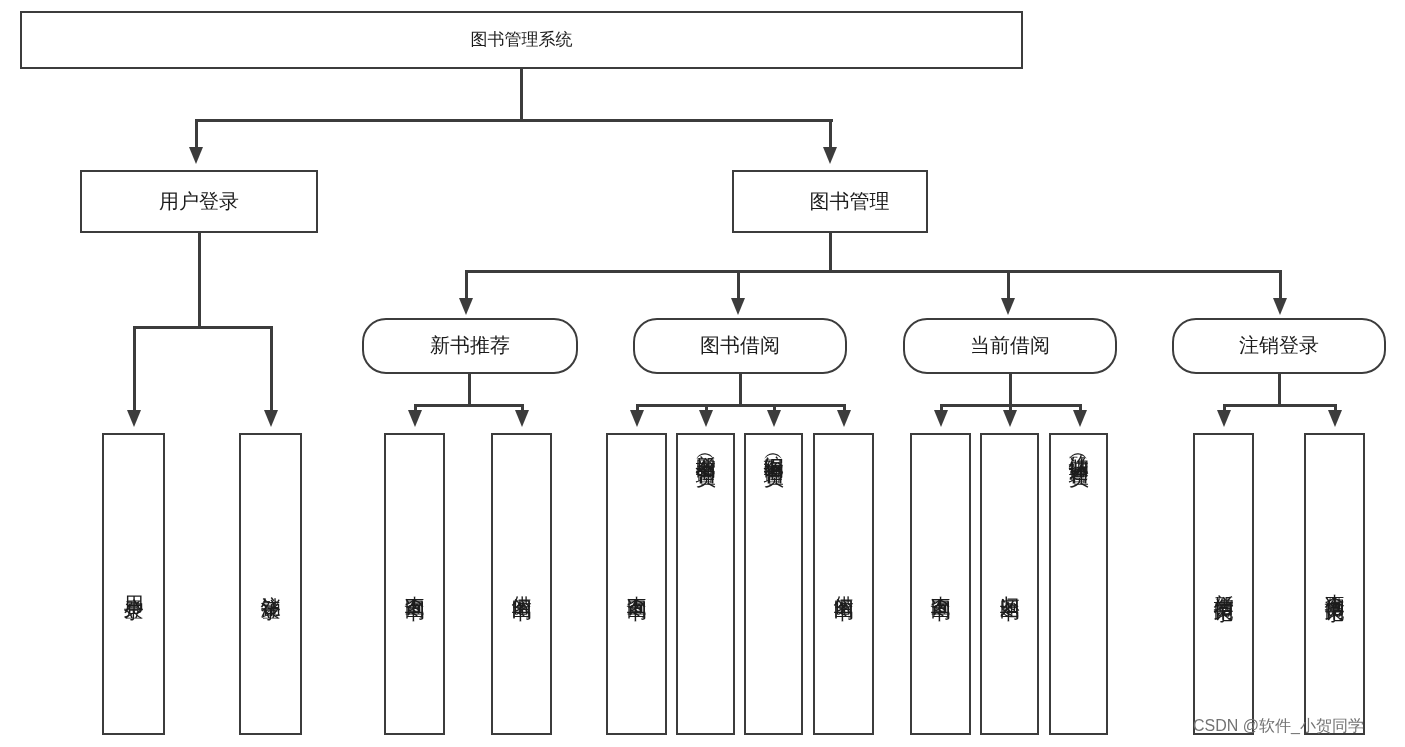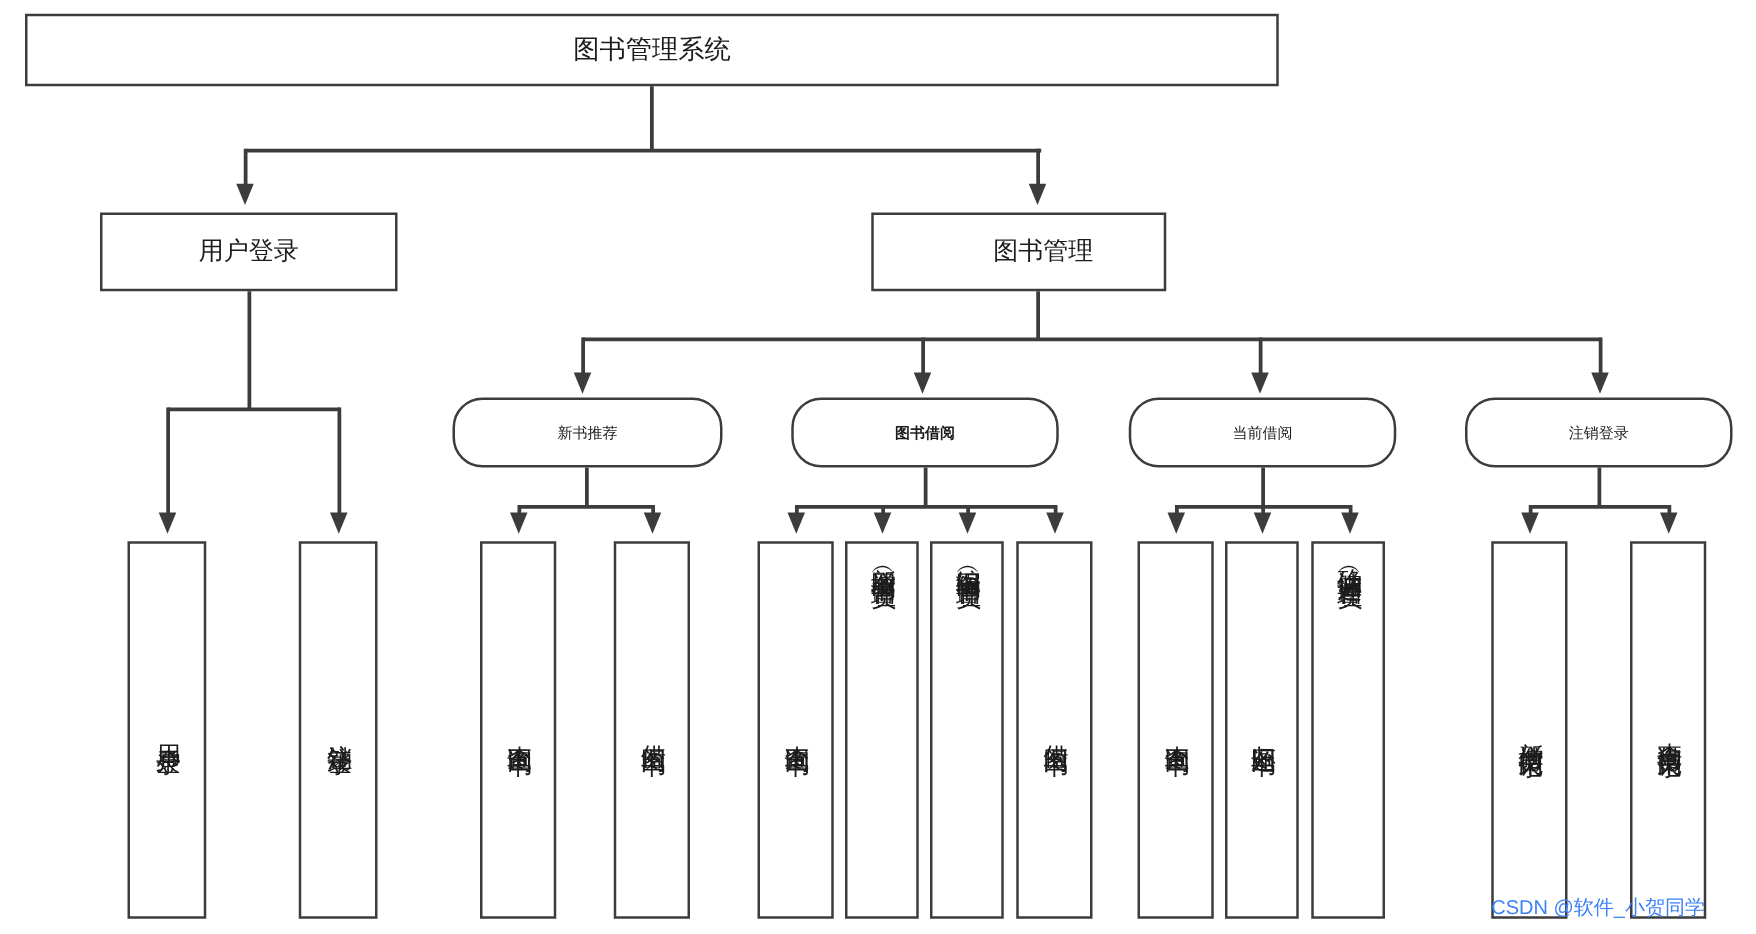--- a/index.html
+++ b/index.html
@@ -23,23 +23,23 @@
     position: absolute;
     box-sizing: border-box;
     background: #ffffff;
     border: 2.5px solid #3c3c3c;
     display: flex;
     align-items: center;
     justify-content: center;
     color: #1c1c1c;
     line-height: 1.18;
   }
-  .node.root       { font-size: 21px; }
+  .node.root       { font-size: 17px; }
   .node.level1     { font-size: 20px; }
-  .node.level2     { font-size: 12px; border-radius: 24px; }
+  .node.level2     { font-size: 20px; border-radius: 24px; }
   .node.leaf {
     font-size: 20px;
     align-items: center;
     justify-content: center;
   }
   
   .vtext {
     writing-mode: vertical-rl;
     text-orientation: upright;
     letter-spacing: 2px;
@@ -66,21 +66,21 @@
     width: 0;
     height: 0;
     border-left: 7px solid transparent;
     border-right: 7px solid transparent;
     border-top: 17px solid #3c3c3c;
   }
   
   #watermark {
     position: absolute;
     font-size: 16px;
-    color: #3b82f6;
+    color: #737373;
     white-space: nowrap;
     user-select: none;
   }
 </style>
 </head>
 <body>
 
 <div id="canvas">
 
   <div class="node root" style="left:20px; top:11px; width:1003px; height:58px;">
@@ -94,21 +94,21 @@
   <div class="vline" style="left:195px; top:119px; height:30px;"></div>
   <div class="arrow" style="left:189px; top:147px;"></div>
 
   <div class="vline" style="left:829px; top:119px; height:30px;"></div>
   <div class="arrow" style="left:823px; top:147px;"></div>
 
   <div class="node level1" style="left:80px; top:170px; width:238px; height:63px;">
     <span>用户登录</span>
   </div>
 
-  <div class="node level1" style="left:697px; top:170px; width:236px; height:63px;padding-left:39px;">
+  <div class="node level1" style="left:732px; top:170px; width:196px; height:63px;padding-left:39px;">
     <span>图书管理</span>
   </div>
 
   <div class="vline" style="left:198px; top:233px; height:95px;"></div>
   <div class="hline" style="left:134px; top:326px; width:138px;"></div>
   <div class="vline" style="left:133px; top:326px; height:86px;"></div>
   <div class="arrow" style="left:127px; top:410px;"></div>
   <div class="vline" style="left:270px; top:326px; height:86px;"></div>
   <div class="arrow" style="left:264px; top:410px;"></div>
 
@@ -120,21 +120,21 @@
   <div class="arrow" style="left:731px; top:298px;"></div>
   <div class="vline" style="left:1007px; top:270px; height:30px;"></div>
   <div class="arrow" style="left:1001px; top:298px;"></div>
   <div class="vline" style="left:1279px; top:270px; height:30px;"></div>
   <div class="arrow" style="left:1273px; top:298px;"></div>
 
   <div class="node level2" style="left:362px; top:318px; width:216px; height:56px;">
     <span>新书推荐</span>
   </div>
 
-  <div class="node level2" style="left:633px; top:318px; width:214px; height:56px;font-weight:bold;">
+  <div class="node level2" style="left:633px; top:318px; width:214px; height:56px;">
     <span>图书借阅</span>
   </div>
 
   <div class="node level2" style="left:903px; top:318px; width:214px; height:56px;align-items:center;">
     <span>当前借阅</span>
   </div>
 
   <div class="node level2" style="left:1172px; top:318px; width:214px; height:56px;">
     <span>注销登录</span>
   </div>

